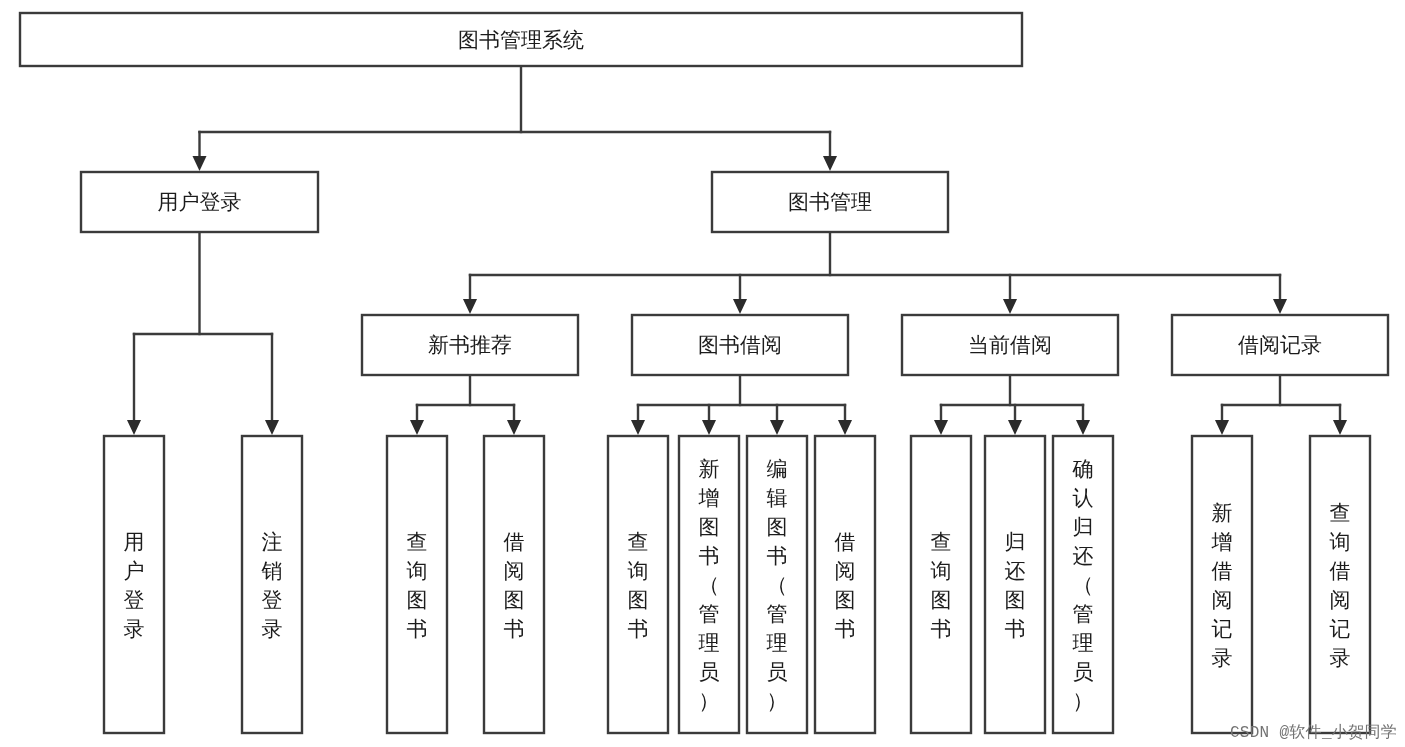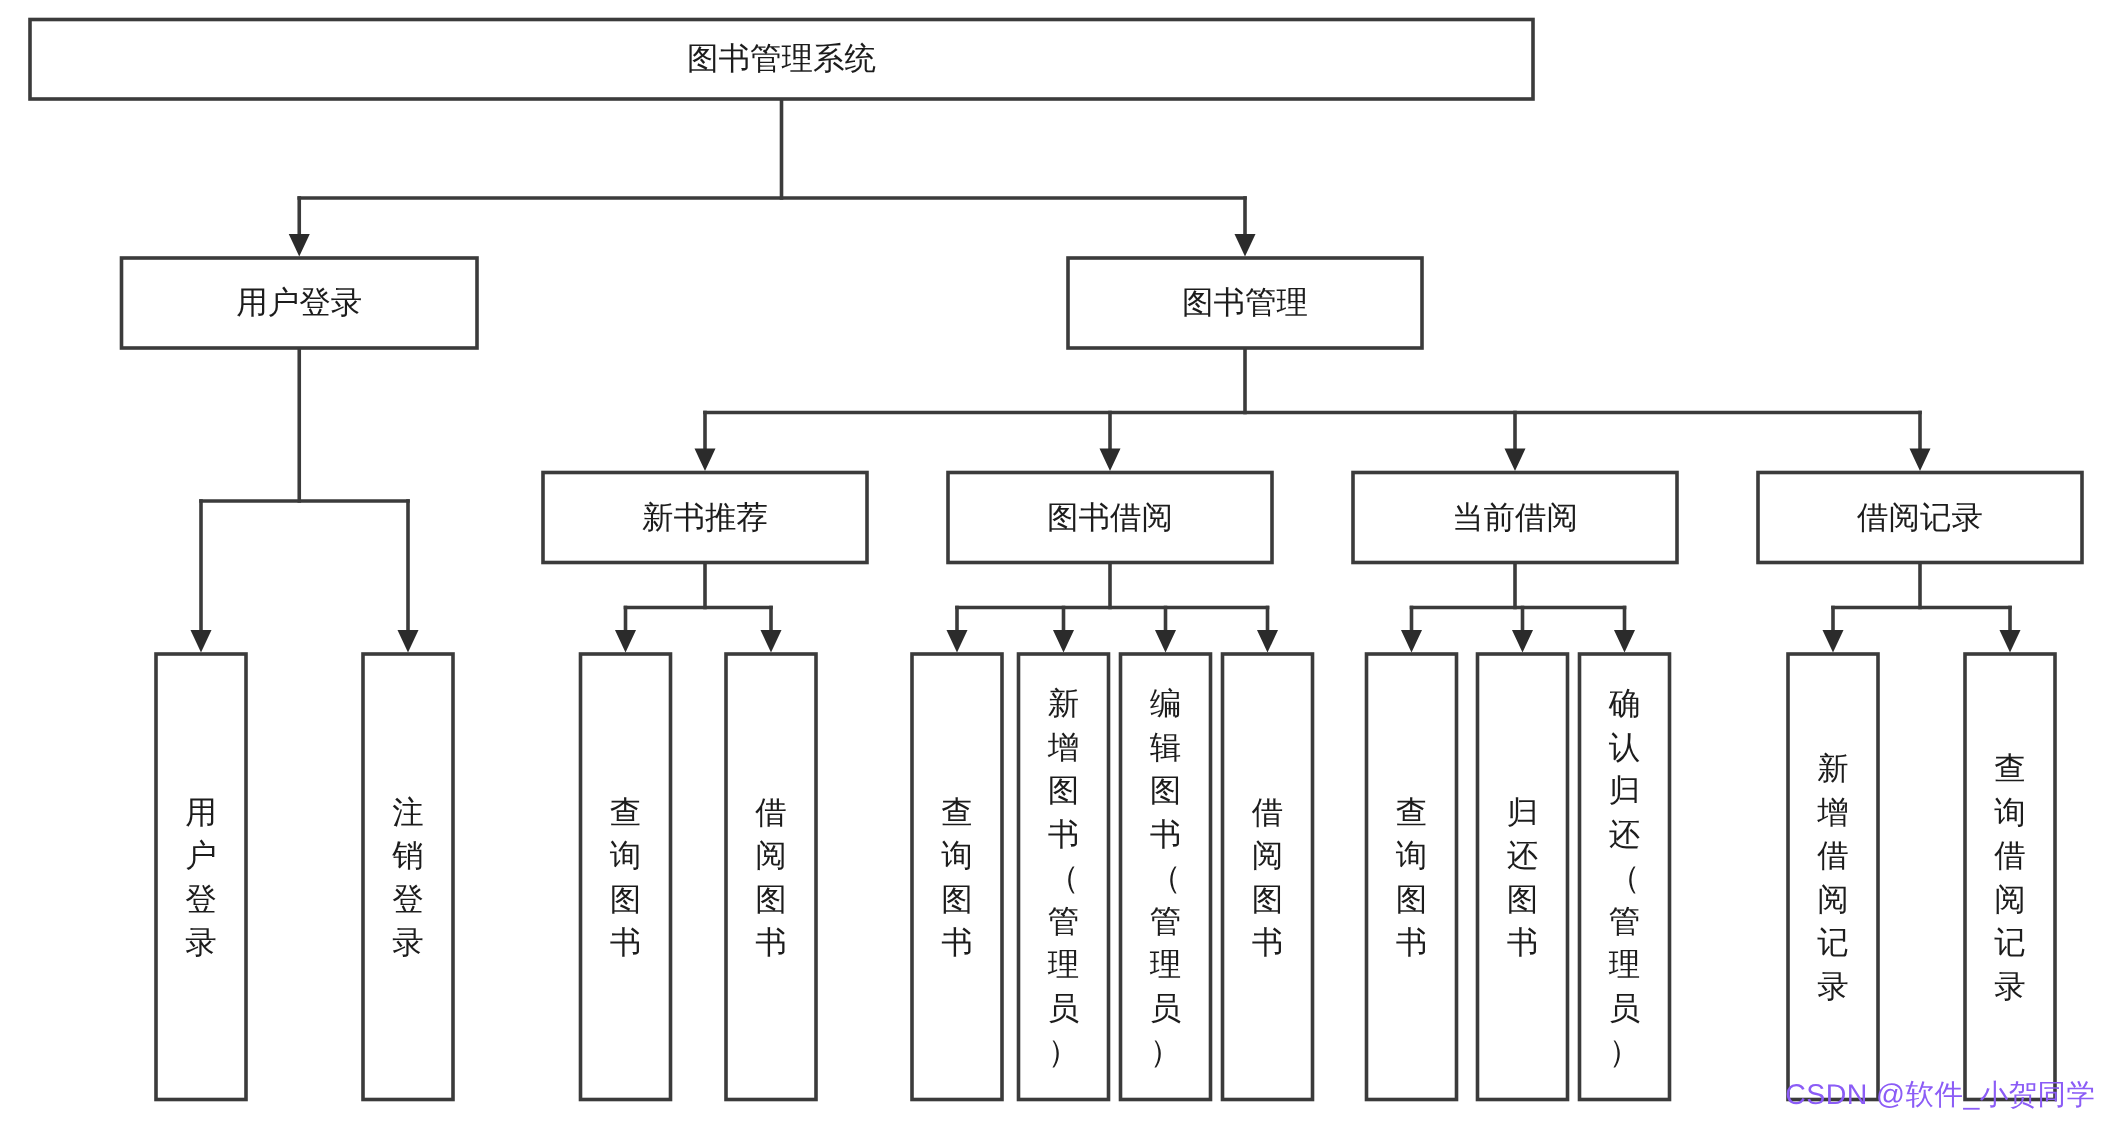--- a/index.html
+++ b/index.html
@@ -49,23 +49,23 @@
   .node-label-v {
     font-family: "DejaVu Sans", "Liberation Sans", sans-serif;
     font-size: 21px;
     fill: #1c1c1c;
     text-anchor: middle;
   }
   .watermark-text {
     position: absolute;
     right: 8px;
     bottom: 4px;
-    font-family: Liberation Sans, sans-serif;
-    font-size: 19px;
-    color: #8b5cf6;
+    font-family: Liberation Mono, monospace;
+    font-size: 16px;
+    color: #737373;
     white-space: nowrap;
     letter-spacing: 0.3px;
   }
 </style>
 </head>
 <body>
 
 <div id="diagram-root">
   <svg id="tree-svg" viewBox="0 0 1405 747">
     <defs>

